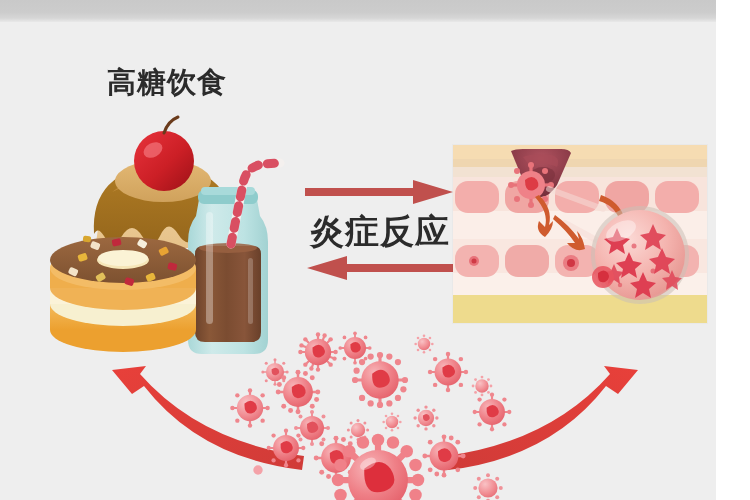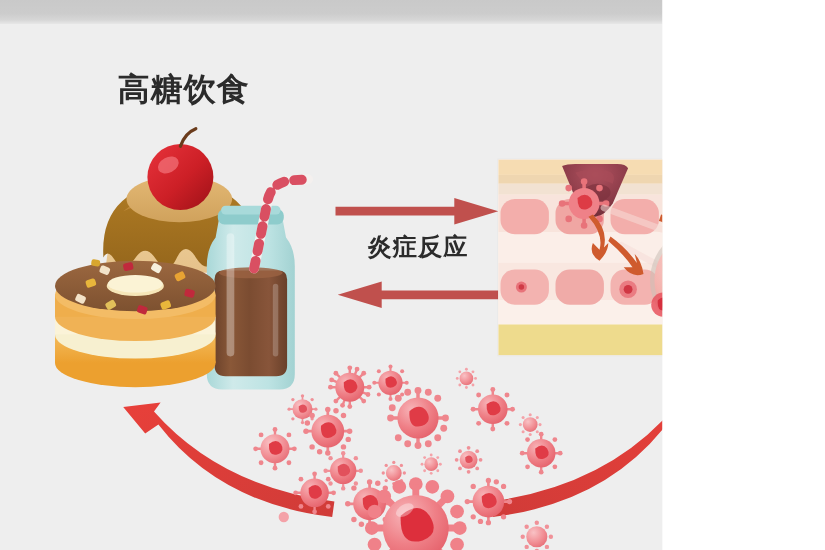--- a/index.html
+++ b/index.html
@@ -3,21 +3,21 @@
 <meta charset="utf-8">
 <title>High Sugar Diet and Eczema Infographic</title>
 <style>
   html, body {
     margin: 0;
     padding: 0;
     background: #ffffff;
   }
   #stage {
     position: relative;
-    width: 602px;
+    width: 716px;
     height: 500px;
     overflow: hidden;
     background: #efefef;
     font-family: "Liberation Sans", "DejaVu Sans", sans-serif;
   }
   
   #top-band {
     position: absolute;
     left: 0; top: 0;
     width: 750px; height: 22px;
@@ -52,21 +52,21 @@
   #arrow-right-wrap { top: 178px; }
   #arrow-left-wrap  { top: 254px; }
   .center-arrow-svg { display: block; }
 
   #center-label {
     position: absolute;
     left: 305px;
     top: 214px;
     width: 150px;
     text-align: center;
-    font-size: 22px;
+    font-size: 34px;
     font-weight: bold;
     color: #2b2b2b;
     letter-spacing: 1px;
     line-height: 1;
     white-space: nowrap;
   }
 
   
   #food-group {
     position: absolute;

